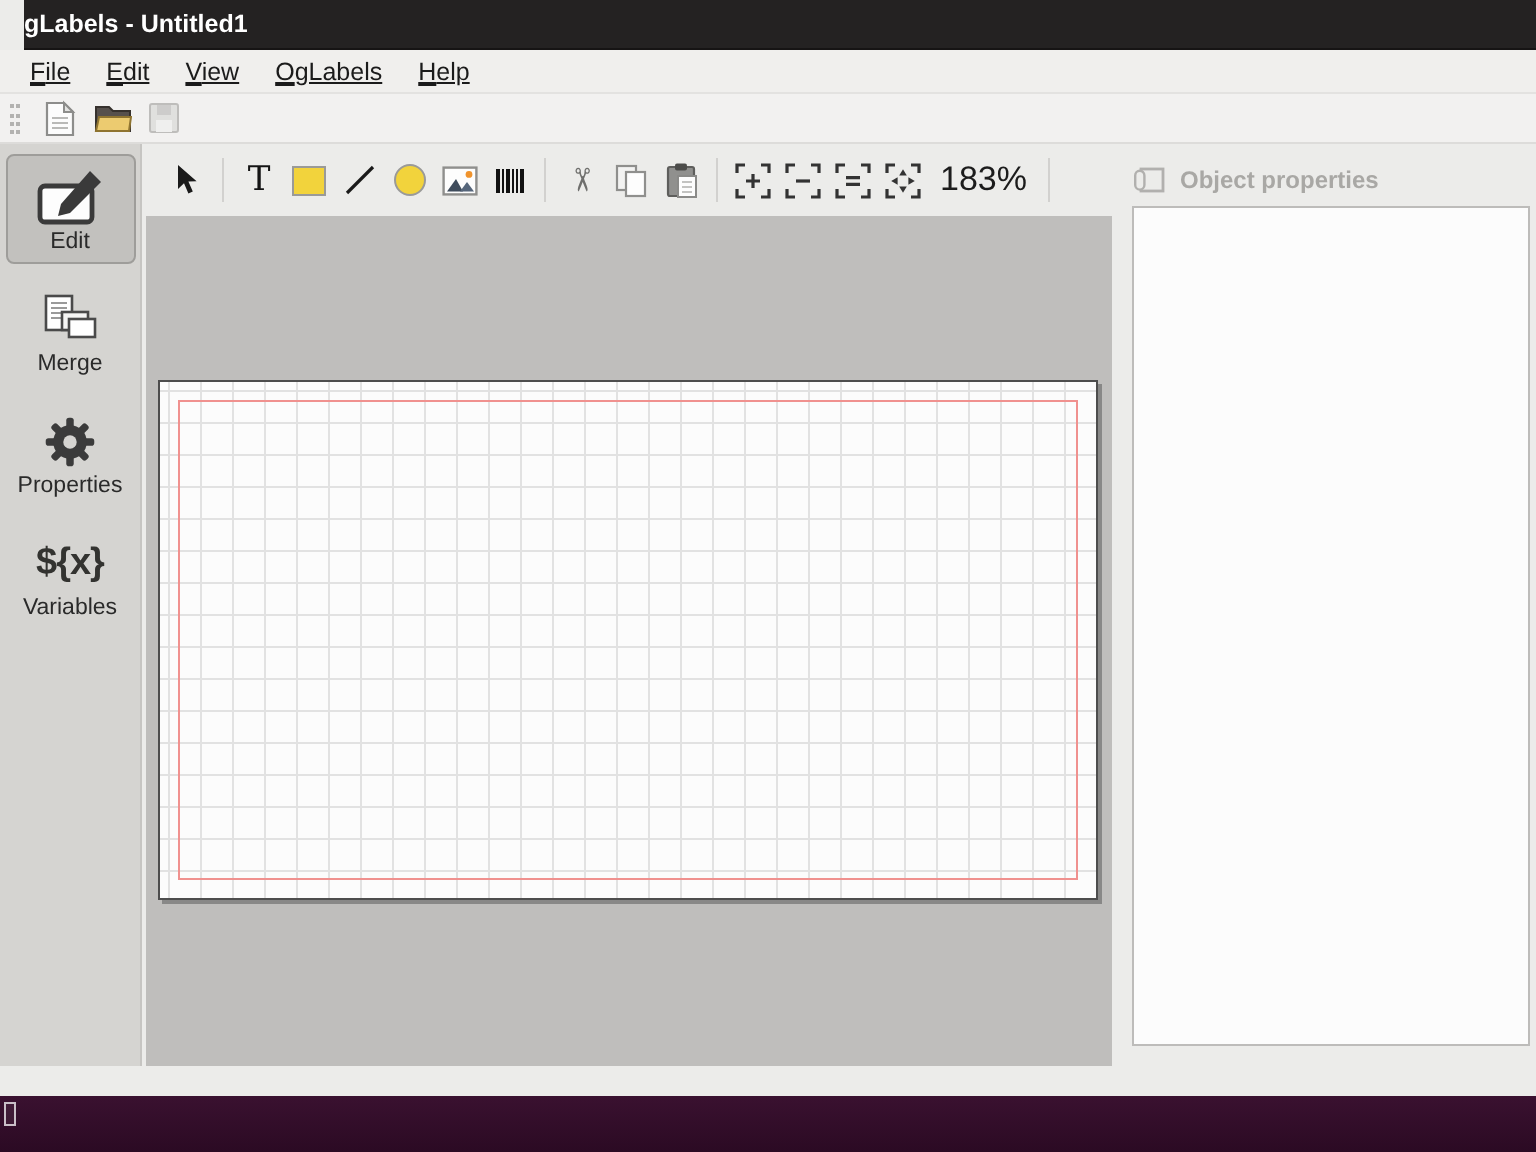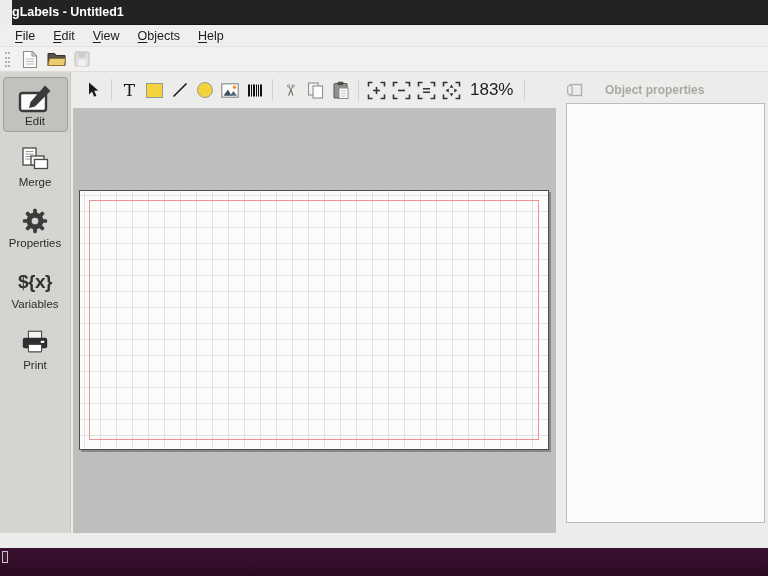--- a/index.html
+++ b/index.html
@@ -9,21 +9,21 @@
   
   .titlebar { position:absolute; left:12px; top:0; width:768px; height:25px;
     background:#242222; border-bottom:1px solid #161414;
     display:flex; align-items:center; justify-content:flex-start; }
   .titlebar .title { color:#ffffff; font-size:12.5px; font-weight:bold; }
 
   
   .menubar { position:absolute; left:0; top:25px; width:768px; height:22px;
     background:#f0efed; border-bottom:1px solid #e3e2e0;
     display:flex; align-items:center; padding-left:6px; }
-  .menu-item { padding:2px 9px; font-size:12.5px; color:#1b1b1b; cursor:default; }
+  .menu-item { padding:2px 9px; font-size:12.5px; color:#1b1b1b; cursor:default;text-decoration:underline; }
   .menu-item .mn { text-decoration:underline; text-underline-offset:2px; }
 
   
   .filebar { position:absolute; left:0; top:47px; width:768px; height:25px;
     background:#f2f1f0; border-bottom:1px solid #dddcda;
     display:flex; align-items:center; padding-left:3px; }
   .drag-handle { width:5px; height:15px; margin:0 7px 0 2px;
     border-left:2px dotted #b3b2b0; border-right:2px dotted #b3b2b0; }
   .fbtn { width:26px; height:23px; display:flex; align-items:center; justify-content:center; }
   .fbtn.disabled { opacity:.8; }
@@ -59,21 +59,21 @@
     box-shadow:2px 2px 0 rgba(100,100,100,0.6);
     background-image:
       linear-gradient(#e2e2e2 1px, transparent 1px),
       linear-gradient(90deg, #e2e2e2 1px, transparent 1px);
     background-size:16px 16px; background-position:4px 4px; }
   .margin-rect { position:absolute; left:9px; top:9px; right:9px; bottom:9px;
     border:1.5px solid #f0918f; }
 
   
   .right-panel { position:absolute; left:485px; top:0; width:212px; height:461px; background:#ececea; }
-  .panel-header { display:flex; align-items:center; gap:22px; padding:9px 0 0 10px; }
+  .panel-header { display:flex; align-items:center; gap:7px; padding:9px 0 0 10px; }
   .panel-title { color:#a9a8a5; font-weight:bold; font-size:12px; }
   .panel-body { position:absolute; left:10px; top:31px; width:199px; height:420px;
     background:#fcfcfc; border:1px solid #bdbcba; }
 
   
   .statusbar { position:absolute; left:0; top:533px; width:768px; height:15px; background:#ececea; }
   .desktop { position:absolute; left:0; top:548px; width:768px; height:28px;
     background:linear-gradient(180deg,#3a1130 0%, #2b0a23 100%); }
   .term-cursor { position:absolute; left:2px; top:3px; width:6px; height:12px;
     border:1px solid #c9bfc7; background:rgba(255,255,255,0.05); }
@@ -84,21 +84,21 @@
 <body>
 
 <div class="titlebar">
   <span class="title">gLabels - Untitled1</span>
 </div>
 
 <div class="menubar">
   <span class="menu-item"><span class="mn">F</span><span>ile</span></span>
   <span class="menu-item"><span class="mn">E</span><span>dit</span></span>
   <span class="menu-item"><span class="mn">V</span><span>iew</span></span>
-  <span class="menu-item"><span class="mn">O</span><span>bjects</span></span>
+  <span class="menu-item"><span class="mn">O</span><span>gLabels</span></span>
   <span class="menu-item"><span class="mn">H</span><span>elp</span></span>
 </div>
 
 <div class="filebar">
   <div class="drag-handle"></div>
   <div class="fbtn">
     <span>
       <svg width="16" height="19" viewBox="0 0 16 19">
         <path d="M1.5 1.5 H10 L14.5 6 V17.5 H1.5 Z" fill="#fcfcfc" stroke="#8d8d8b" stroke-width="1.1"></path>
         <path d="M10 1.5 V6 H14.5 Z" fill="#e3e3e1" stroke="#8d8d8b" stroke-width="1"></path>
@@ -160,31 +160,20 @@
       </svg>
     </div>
     <div class="side-label">Properties</div>
   </div>
   <div class="side-item">
     <div class="side-icon">
       <span class="varglyph">${x}</span>
     </div>
     <div class="side-label">Variables</div>
   </div>
-  <div class="side-item">
-    <div class="side-icon">
-      <svg width="30" height="25" viewBox="0 0 32 26">
-        <rect x="9" y="1" width="14" height="8" fill="#f4f4f4" stroke="#4a4a4a" stroke-width="1.2"></rect>
-        <rect x="3" y="8" width="26" height="11" rx="2" fill="#2e2e2e"></rect>
-        <rect x="9" y="15" width="14" height="8" rx="1" fill="#ffffff" stroke="#4a4a4a" stroke-width="1.2"></rect>
-        <rect x="22" y="11" width="4" height="2.5" rx="1" fill="#ffffff"></rect>
-      </svg>
-    </div>
-    <div class="side-label">Print</div>
-  </div>
 </div>
 
 <div class="content">
 
   <div class="drawbar">
     <div class="tbtn">
       <span>
         <svg width="13" height="16" viewBox="0 0 13 16">
           <path d="M2 0.5 L2 12.5 L5 9.6 L7.2 14.8 L9.4 13.8 L7.2 8.8 L11.3 8.6 Z" fill="#1a1a1a"></path>
         </svg>

